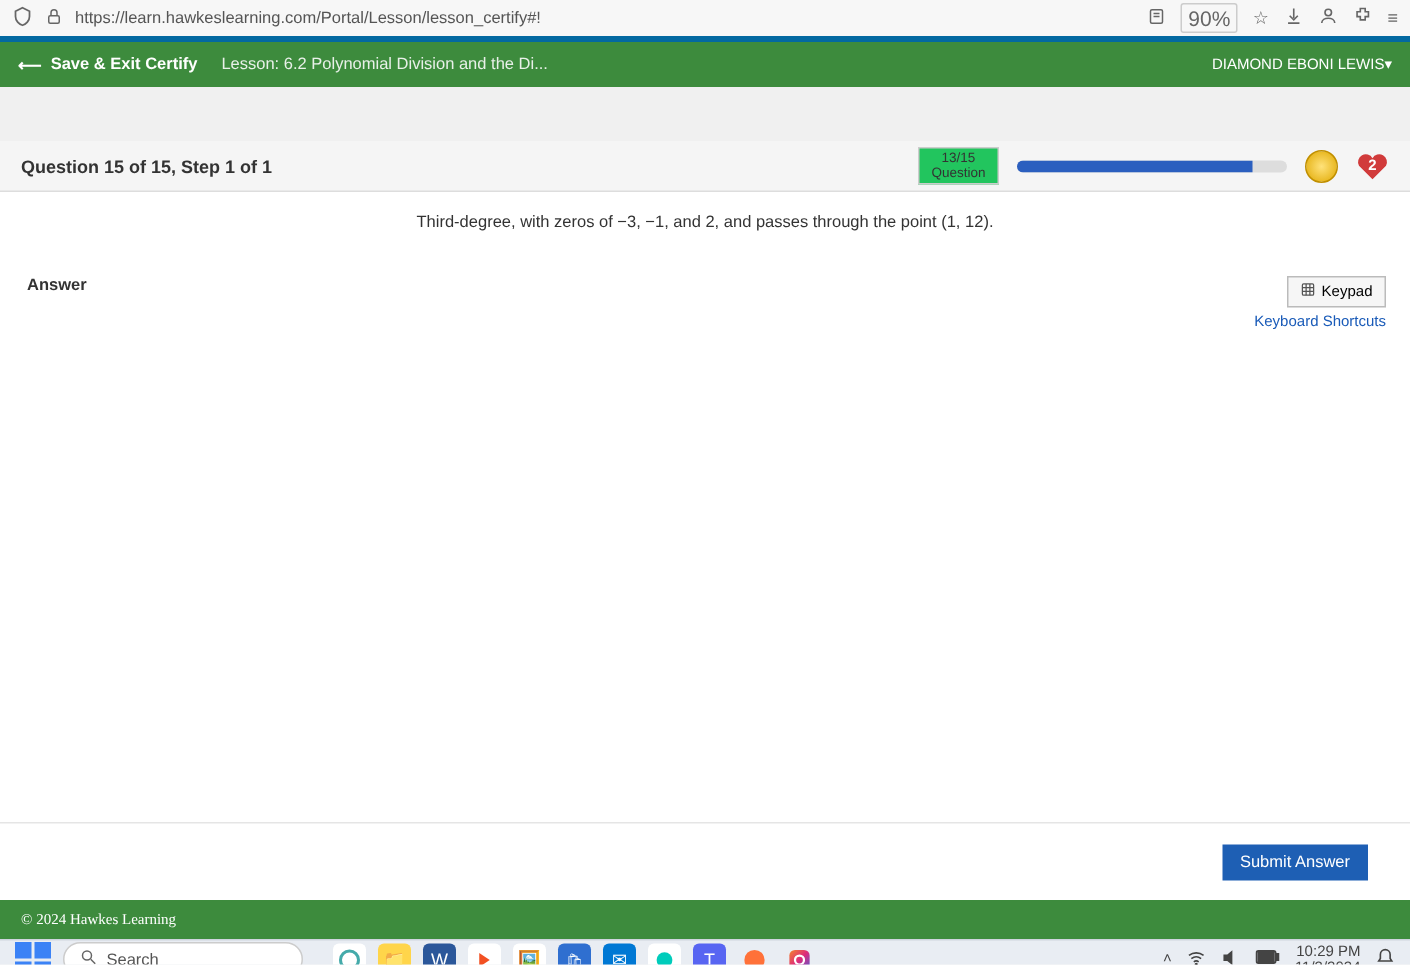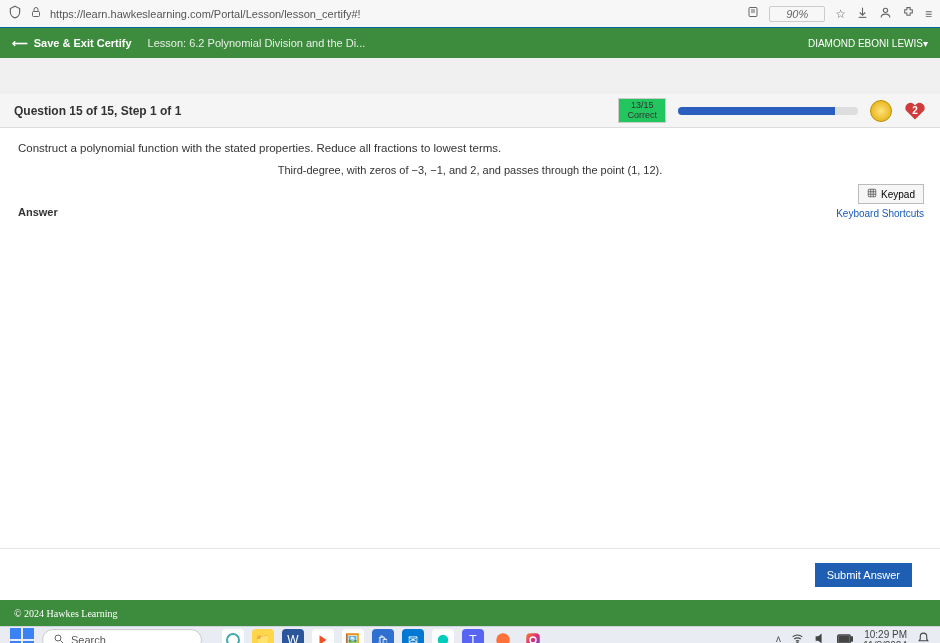--- a/index.html
+++ b/index.html
@@ -11,21 +11,21 @@
     overflow: hidden;
     font-size: 12px;
     color: #333;
   }
   
   .browser-bar {
     display: flex;
     align-items: center;
     height: 28px;
     background: #f7f7f7;
-    border-bottom: 1px solid #0369a1;
+    border-bottom: 4px solid #0369a1;
     padding: 0 8px;
     gap: 8px;
     text-align: center;
   }
   .browser-bar .addr {
     flex: 1;
     display: flex;
     align-items: center;
     gap: 6px;
     font-size: 11px;
@@ -33,24 +33,23 @@
   }
   .browser-bar .right-icons {
     display: flex;
     align-items: center;
     gap: 10px;
     color: #666;
     font-size: 12px;
   }
   .zoom-badge {
     border: 1px solid #ccc;
-    padding: 1px 16px;
-    font-size: 11px;
+    padding: 1px 4px;
+    font-size: 14px;
     border-radius: 2px;
-    font-style: italic;
   }
   
   .green-bar {
     background: #3d8b3d;
     color: #fff;
     display: flex;
     align-items: center;
     height: 30px;
     padding: 0 12px;
     gap: 16px;
@@ -267,33 +266,32 @@
   <div class="user-area">
     <span>DIAMOND EBONI LEWIS</span>
     <span>▾</span>
   </div>
 </div>
 
 <div class="question-bar">
   <div class="q-label">Question 15 of 15, Step 1 of 1</div>
   <div class="correct-box">
     <div>13/15</div>
-    <div>Correct</div>
+    <div>Question</div>
   </div>
   <div class="progress-track">
     <div class="progress-fill"></div>
   </div>
   <div class="coin"></div>
   <div class="heart">
     <span>2</span>
   </div>
 </div>
 
 <div class="content">
-  <div class="prompt">Construct a polynomial function with the stated properties. Reduce all fractions to lowest terms.</div>
   <div class="detail">Third-degree, with zeros of −3, −1, and 2, and passes through the point (1, 12).</div>
 
   <div class="tools">
     <button class="keypad-btn">
       <span>
         <svg width="10" height="10" viewBox="0 0 24 24" fill="none" stroke="#555" stroke-width="2">
             <rect x="3" y="3" width="18" height="18" rx="2"></rect>
             <line x1="3" y1="9" x2="21" y2="9"></line>
             <line x1="3" y1="15" x2="21" y2="15"></line>
             <line x1="9" y1="3" x2="9" y2="21"></line>

